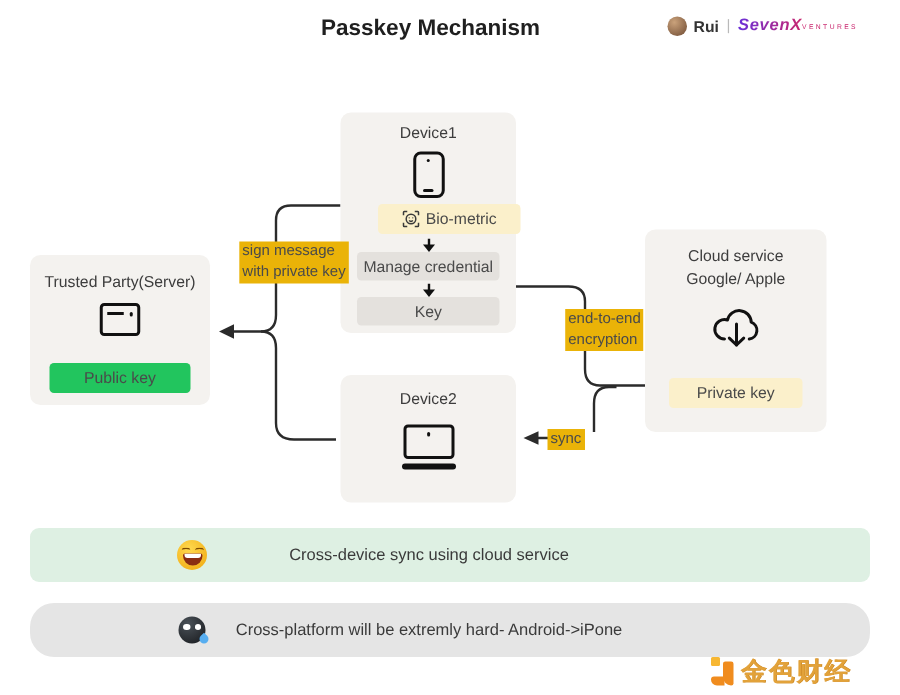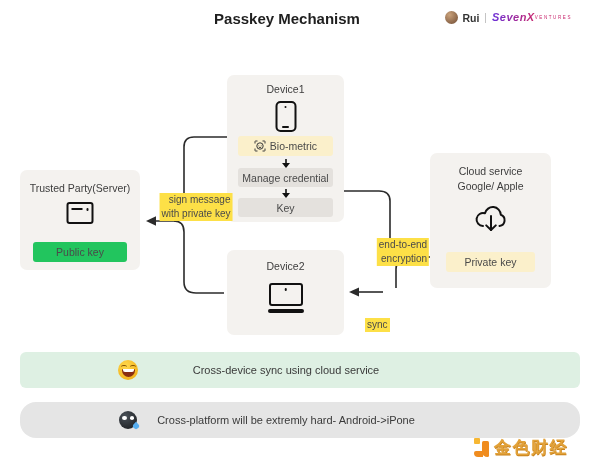--- a/index.html
+++ b/index.html
@@ -47,22 +47,22 @@
   .browser-icon .dot { position:absolute; top:4px; right:3px; width:2.5px; height:2.5px; background:#111; border-radius:50%; }
 
   
   .laptop-icon { position:absolute; left:50%; transform:translateX(-50%); top:33px; width:36px; }
   .laptop-icon .screen { width:34px; height:23px; border:2px solid #111; border-radius:3px; margin:0 auto; position:relative; }
   .laptop-icon .screen .dot { position:absolute; top:3px; left:50%; transform:translateX(-50%);
                               width:2.5px; height:2.5px; background:#111; border-radius:50%; }
   .laptop-icon .base { width:36px; height:3.5px; background:#111; border-radius:2px; margin:3px auto 0; }
 
   
-  .edge-label { position:absolute; font-size:10px; color:#4a4a4a; text-align:right;
-                line-height:14px; background:#fde047; padding:0 2px; white-space:nowrap;margin-top:32px; }
+  .edge-label { position:absolute; font-size:10px; color:#4a4a4a; text-align:left;
+                line-height:14px; background:#eab308; padding:0 2px; white-space:nowrap; }
 
   .connectors { position:absolute; left:0; top:0; pointer-events:none; }
 
   
   .banner { position:absolute; left:20px; width:560px; height:36px; border-radius:6px; }
   .banner-green { background:#def0e3; }
   .banner-pink { background:#e5e5e5;border-radius:16px; }
   .banner-text { position:absolute; left:0; right:0; top:50%; transform:translateY(-50%) translateX(-14px);
                  text-align:center; font-size:11px; color:#3a3a3a; }
 
@@ -125,21 +125,21 @@
       <polygon points="349,292 359,287.5 359,296.5"></polygon>
     </g>
   </svg>
 
   <div class="gbox" style="left:227px; top:62px; width:117px; height:147px;margin-top:13px;">
     <div class="gbox-label" style="top:8px;">Device1</div>
     <div class="phone-icon">
       <span class="dot"></span>
         <span class="bar"></span>
     </div>
-    <div class="chip chip-yellow" style="left:11px; top:61px; width:95px; height:20px; gap:4px;text-align:center;">
+    <div class="chip chip-yellow" style="left:25px; top:61px; width:95px; height:20px; gap:4px;text-align:center;">
       <svg width="12" height="12" viewBox="0 0 12 12" fill="none" stroke="#3a3a3a" stroke-width="1">
         <path d="M1 3.5 V1.5 Q1 1 1.5 1 H3.5"></path>
           <path d="M8.5 1 H10.5 Q11 1 11 1.5 V3.5"></path>
         <path d="M11 8.5 V10.5 Q11 11 10.5 11 H8.5"></path>
           <path d="M3.5 11 H1.5 Q1 11 1 10.5 V8.5"></path>
         <circle cx="6" cy="6" r="3.2"></circle>
         <circle cx="4.8" cy="5.2" r="0.45" fill="#3a3a3a" stroke="none"></circle>
         <circle cx="7.2" cy="5.2" r="0.45" fill="#3a3a3a" stroke="none"></circle>
         <path d="M4.7 7 Q6 8.2 7.3 7"></path>
       </svg>

